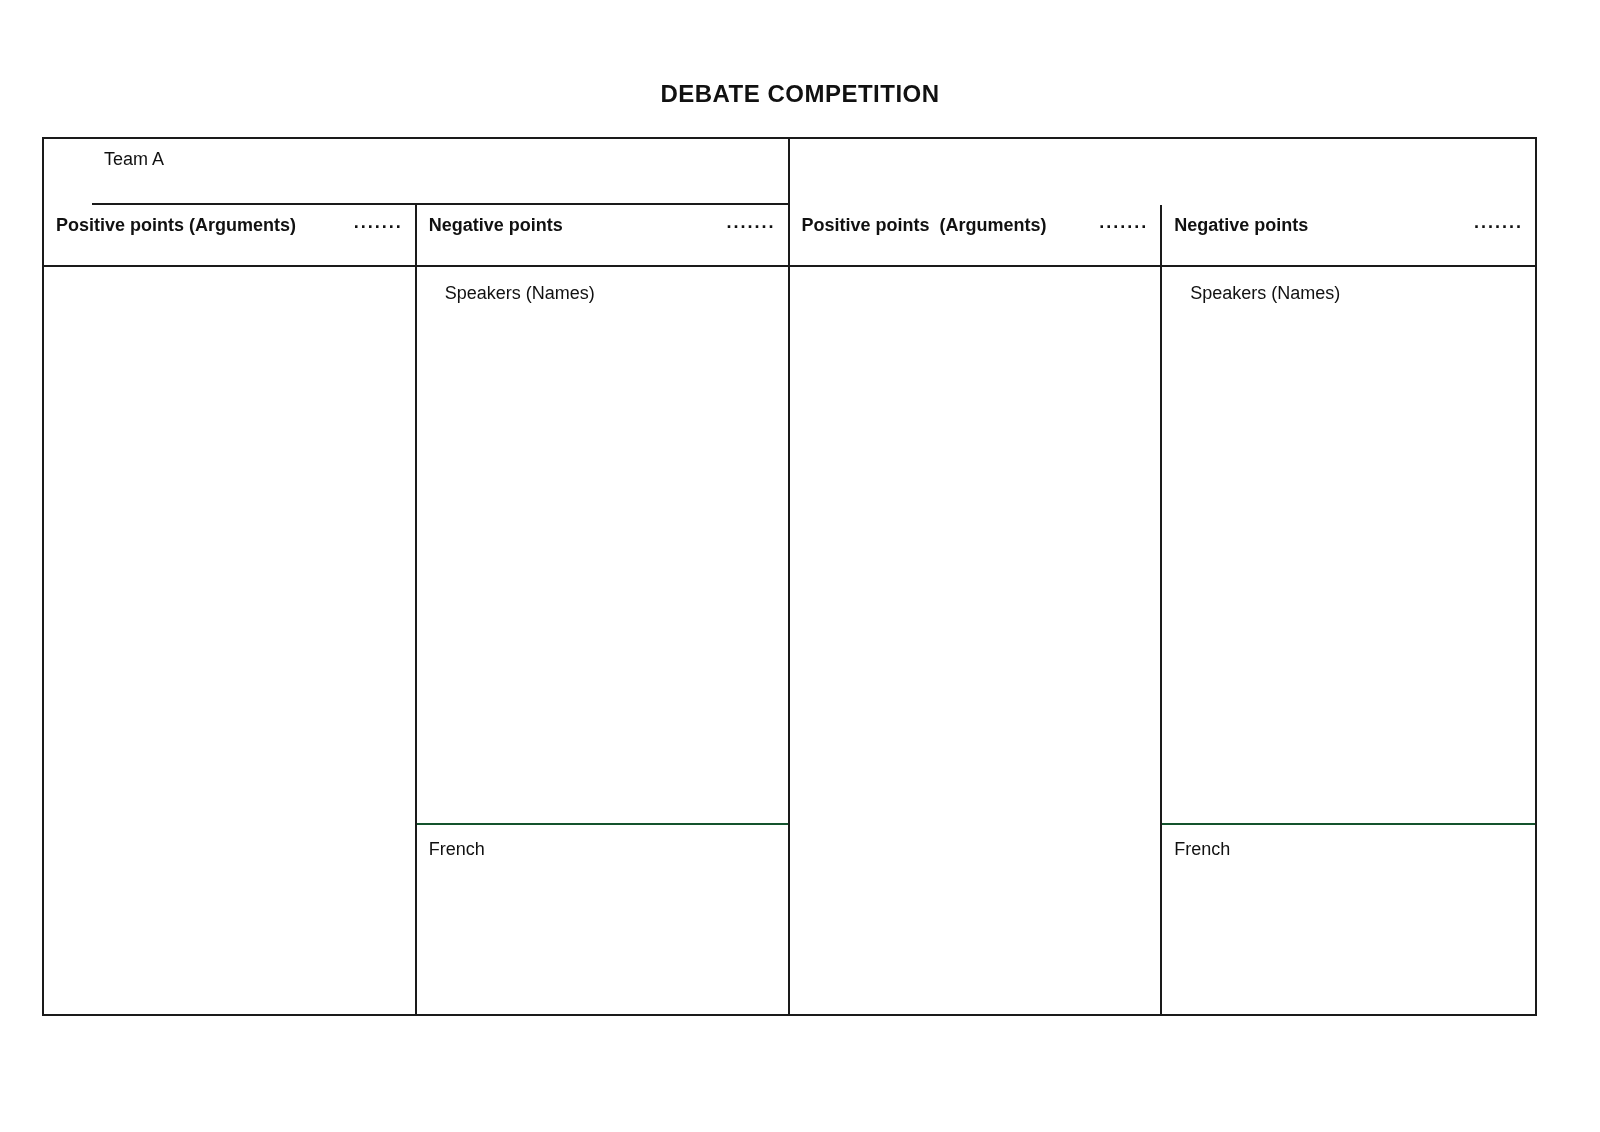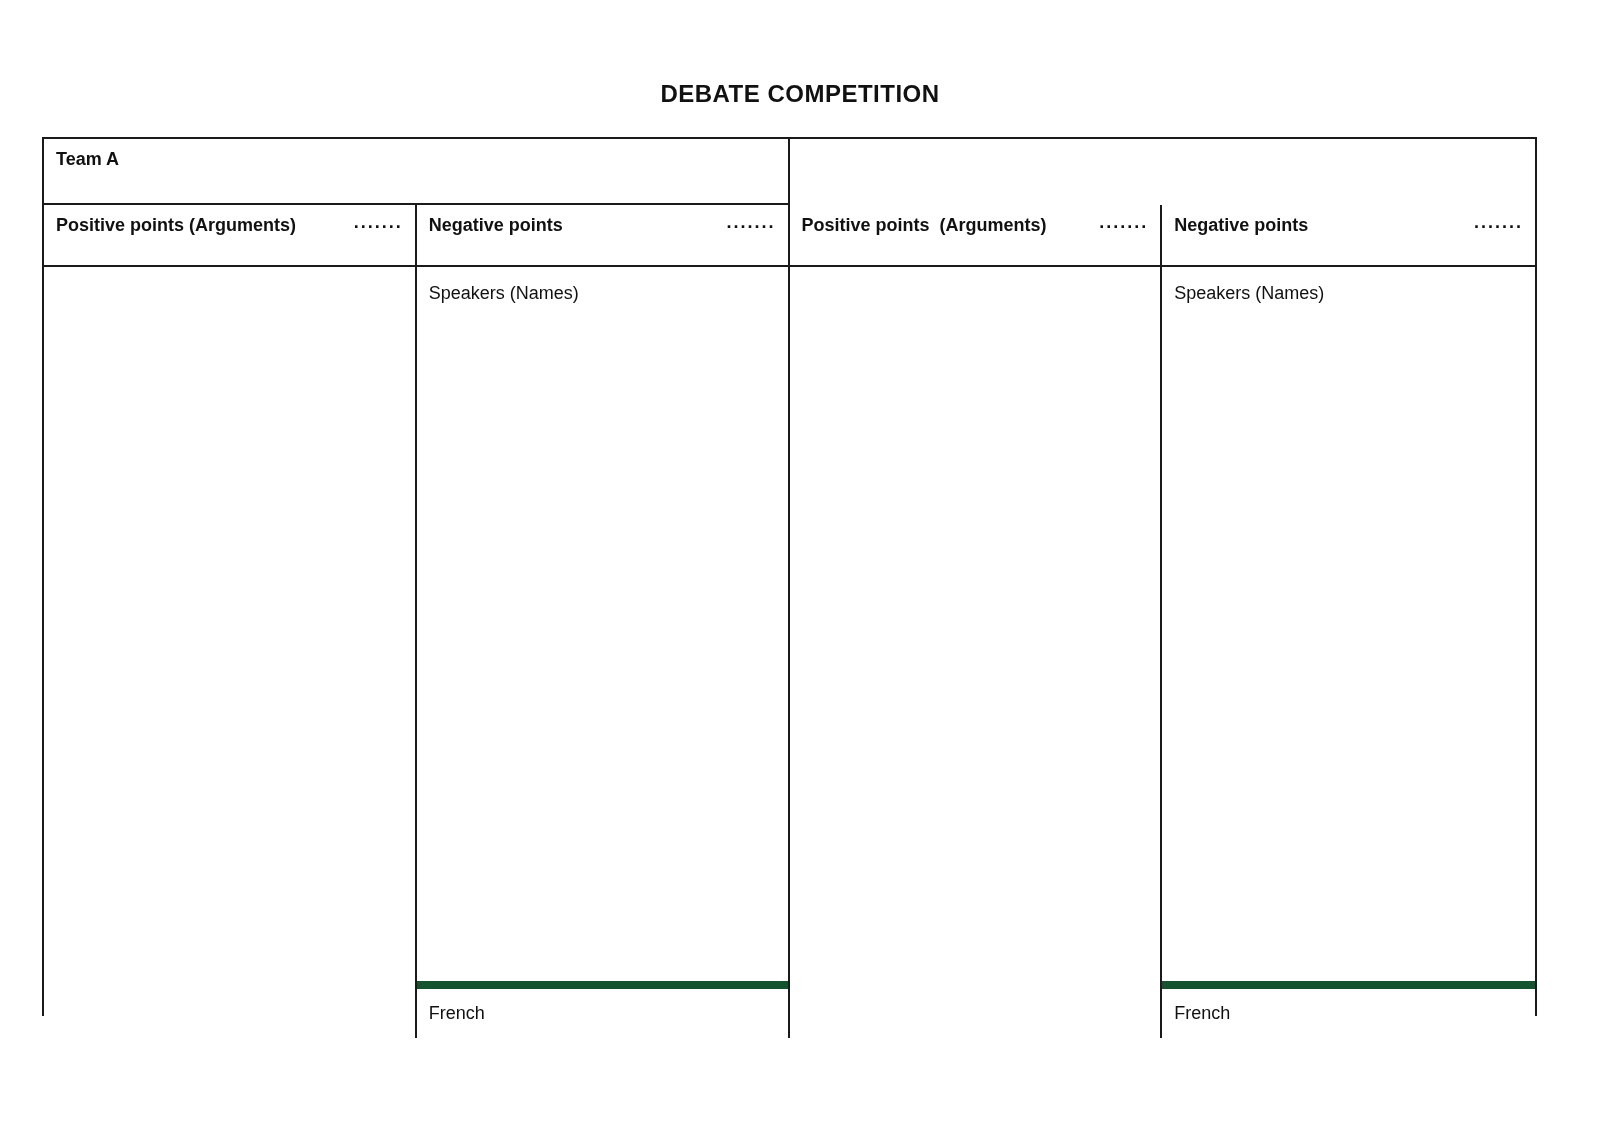--- a/index.html
+++ b/index.html
@@ -35,21 +35,22 @@
     grid-template-rows: 66px 62px 1fr;
   }
   .cell { background: #ffffff; }
   .b-right  { border-right: 2px solid #1a1a1a; }
   .b-bottom { border-bottom: 2px solid #1a1a1a; }
 
   .team-header {
     grid-row: 1;
     padding: 10px 12px;
     font-size: 18px;
-    font-weight: bold;
+    font-weight: normal;
+    margin-left: 48px;
   }
   .team-a-span { grid-column: 1 / 3; }
   .team-b-span { grid-column: 3 / 5; }
 
   .sub-header {
     grid-row: 2;
     padding: 10px 12px 4px 12px;
     display: flex;
     flex-direction: row;
     justify-content: space-between;
@@ -67,23 +68,23 @@
     line-height: 14px;
   }
 
   .body-cell { grid-row: 3; }
   .positive-body { background: #ffffff; }
   .negative-body {
     display: flex;
     flex-direction: column;
   }
   .speakers-section {
-    height: 722px;
-    border-bottom: 8px solid #14532d;
-    padding: 16px 12px;
+    height: 558px;
+    border-bottom: 2px solid #14532d;
+    padding: 16px 28px;
   }
   .language-section {
     flex: 1;
     padding: 14px 12px;
   }
   .body-label {
     font-size: 18px;
     font-weight: normal;
     color: #111111;
   }

